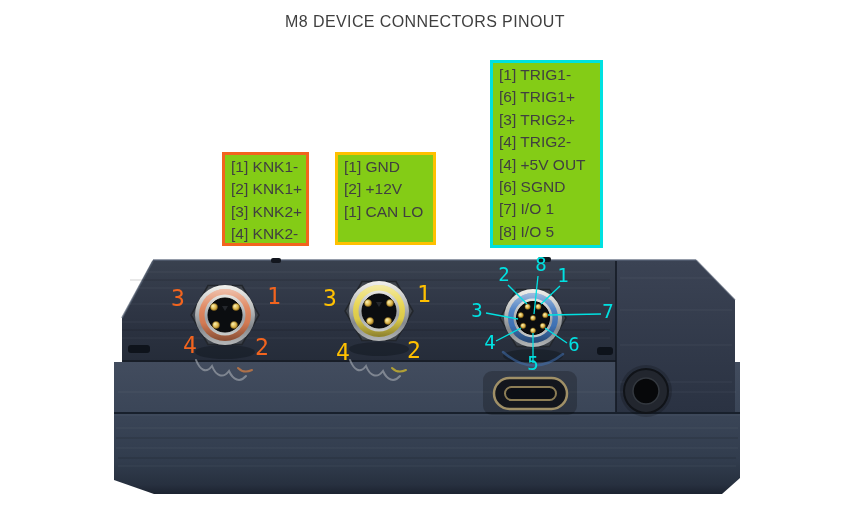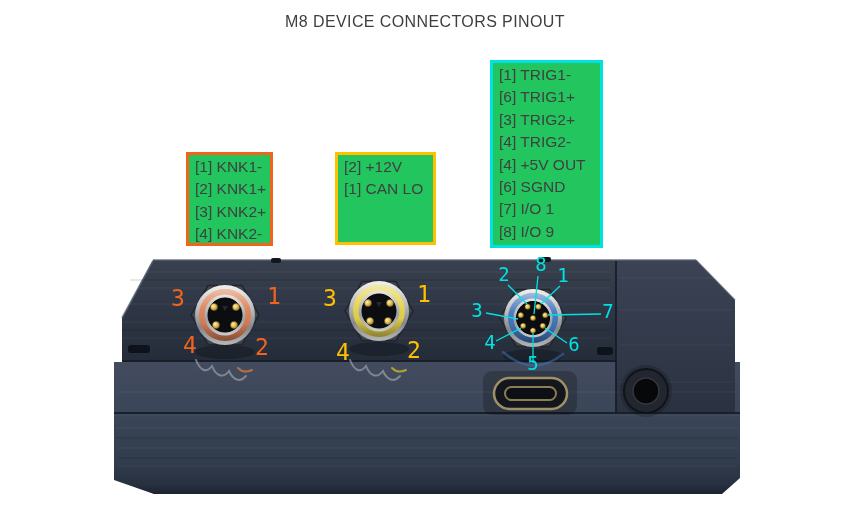--- a/index.html
+++ b/index.html
@@ -5,60 +5,61 @@
   html,body{margin:0;padding:0;background:#ffffff;}
   .stage{
     position:relative;width:850px;height:527px;background:#ffffff;overflow:hidden;
     font-family:"Liberation Sans", sans-serif;
   }
   .title{
     position:absolute;top:13px;left:0;width:850px;text-align:center;
     font-size:16px;letter-spacing:.4px;color:#3f3f3f;
   }
   .pinbox{
-    position:absolute;box-sizing:border-box;border:3px solid #888;background:#22c55e;
+    position:absolute;box-sizing:border-box;border:3px solid #888;background:#84cc16;
     padding:1px 0 0 6px;color:#404040;font-size:15.5px;
   }
   .pinbox .pin-row{height:22.4px;line-height:22.4px;white-space:nowrap;}
   .pinbox-knk{left:186px;top:152px;width:87px;height:94px;}
   .pinbox-power{left:335px;top:152px;width:101px;height:93px;}
   .pinbox-trigger{left:490px;top:60px;width:113px;height:188px;}
   svg.device{position:absolute;left:0;top:0;}
   .numeral4{font-family:"DejaVu Sans Mono", monospace;font-size:23px;}
   .numeral8{font-family:"DejaVu Sans Mono", monospace;font-size:19px;}
   text{text-anchor:middle;}
 </style>
 </head>
 <body>
 
 <div class="stage">
 
   <div class="title">M8 DEVICE CONNECTORS PINOUT</div>
 
-  <div class="pinbox pinbox-knk" style="border-color: rgb(242, 100, 30);">
+  <div class="pinbox pinbox-knk" style="border-color: rgb(242, 100, 30); margin-left: 36px;">
     <div class="pin-row">[1] KNK1-</div>
     <div class="pin-row">[2] KNK1+</div>
     <div class="pin-row">[3] KNK2+</div>
     <div class="pin-row">[4] KNK2-</div>
   </div>
 
   <div class="pinbox pinbox-power" style="border-color: rgb(255, 192, 0);">
+    <div class="pin-row">[1] GND</div>
     <div class="pin-row">[2] +12V</div>
     <div class="pin-row">[1] CAN LO</div>
   </div>
 
   <div class="pinbox pinbox-trigger" style="border-color: rgb(0, 225, 225);">
     <div class="pin-row">[1] TRIG1-</div>
     <div class="pin-row">[6] TRIG1+</div>
     <div class="pin-row">[3] TRIG2+</div>
     <div class="pin-row">[4] TRIG2-</div>
     <div class="pin-row">[4] +5V OUT</div>
     <div class="pin-row">[6] SGND</div>
     <div class="pin-row">[7] I/O 1</div>
-    <div class="pin-row">[8] I/O 9</div>
+    <div class="pin-row">[8] I/O 5</div>
   </div>
 
   <svg class="device" width="850" height="527" viewBox="0 0 850 527">
     <defs>
       <linearGradient id="bodyGrad" x1="0" y1="0" x2="0" y2="1">
         <stop offset="0" stop-color="#424c5e"></stop>
           <stop offset="0.4" stop-color="#3a4557"></stop>
         <stop offset="0.75" stop-color="#313c4d"></stop>
           <stop offset="0.93" stop-color="#27303f"></stop>
         <stop offset="1" stop-color="#1c2330"></stop>

